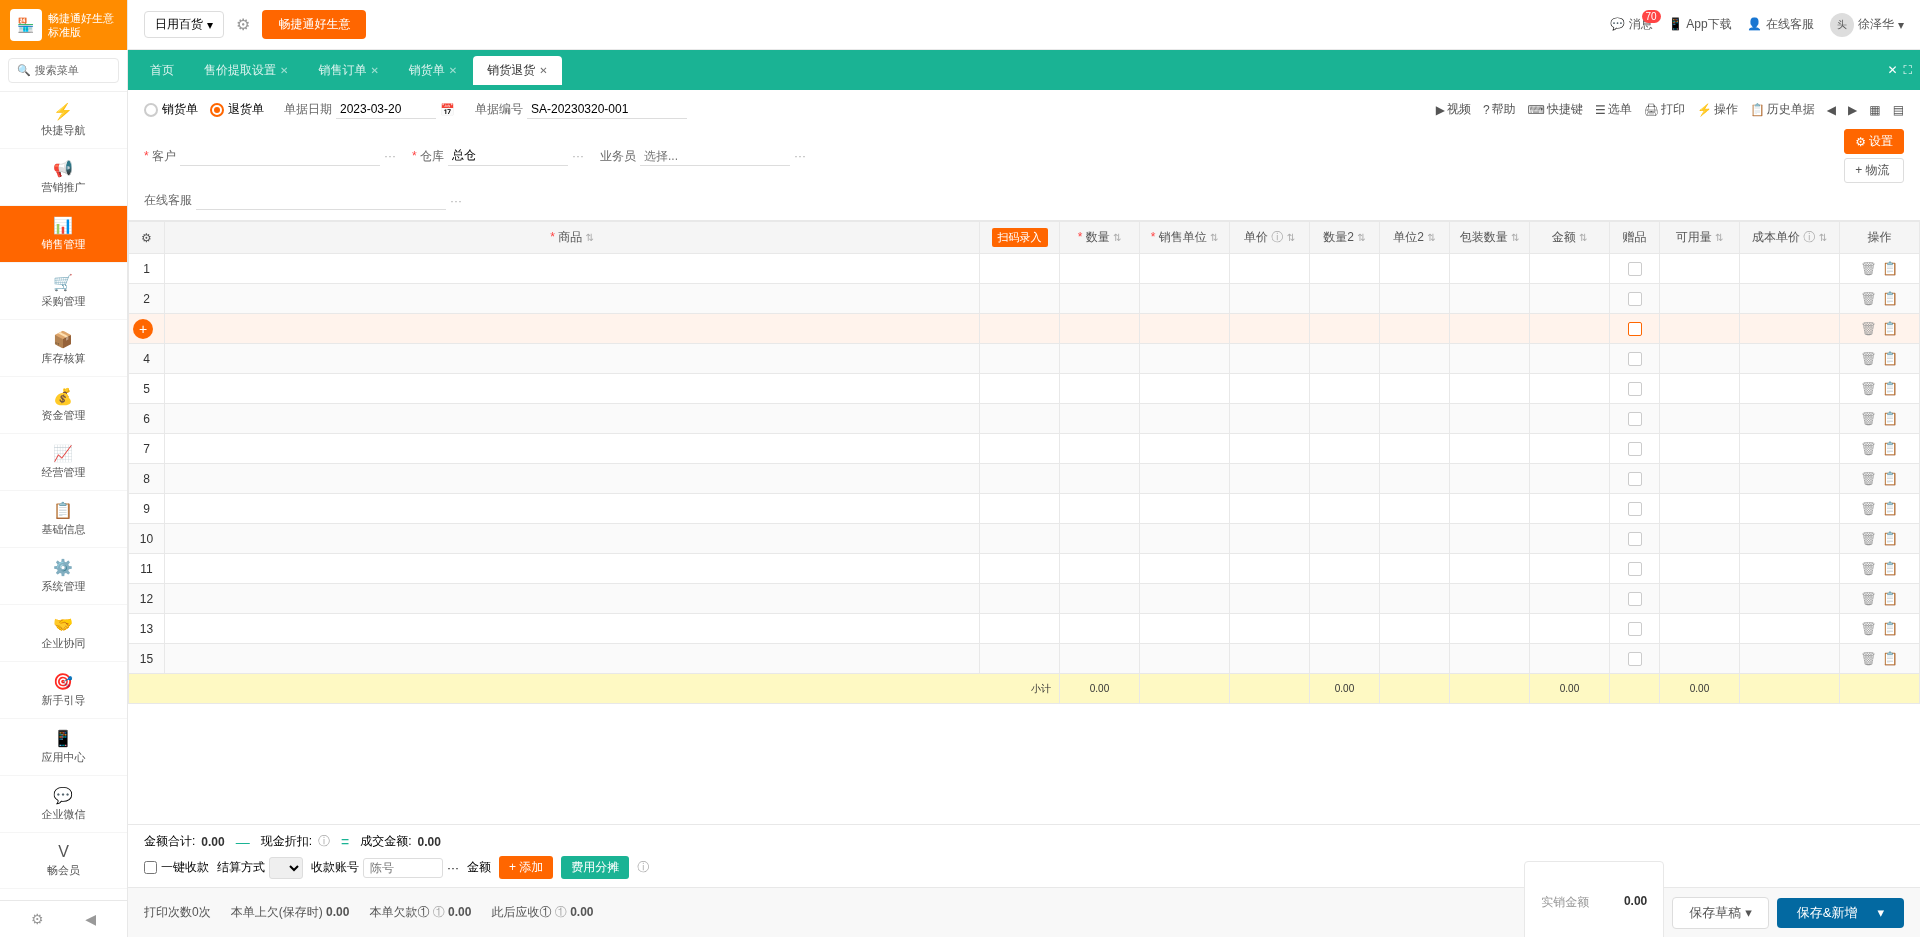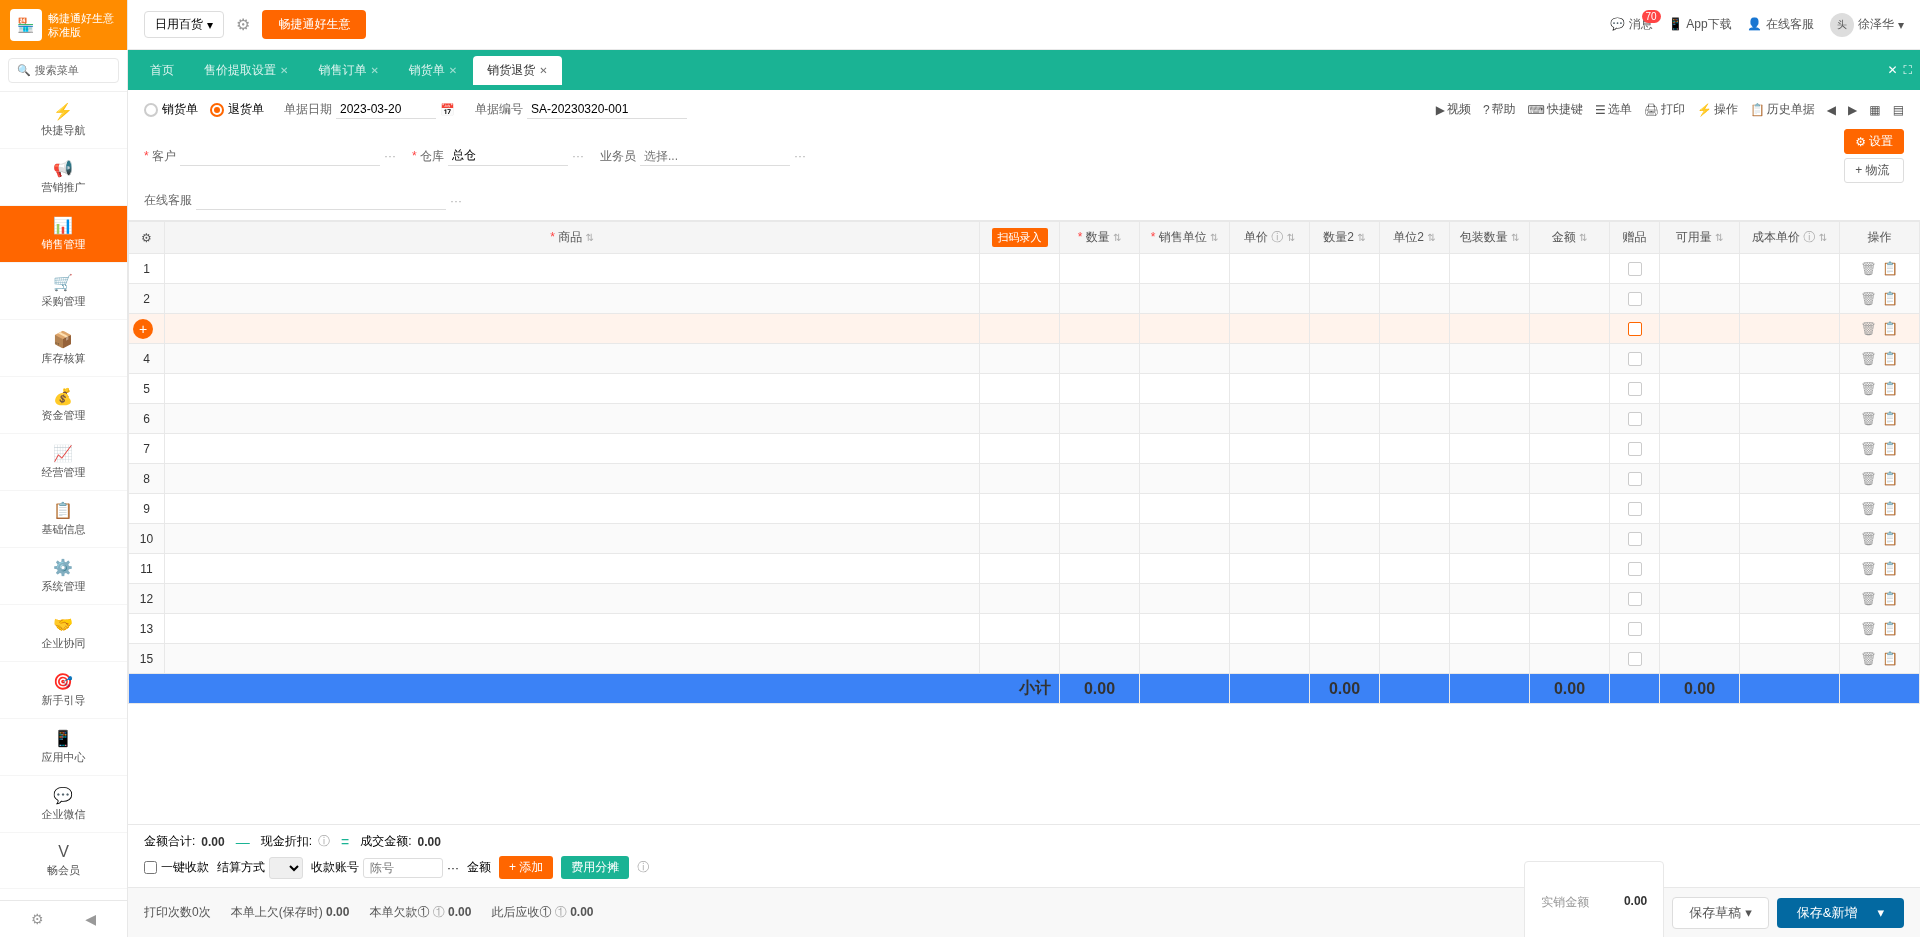--- a/index.html
+++ b/index.html
@@ -74,21 +74,21 @@
     .row-num { color: #999; }
     .scan-btn { background: #ff6600; color: #fff; border: none; padding: 2px 6px; border-radius: 2px; font-size: 11px; cursor: pointer; }
     .sort-arrows { font-size: 10px; color: #aaa; }
     .checkbox-cell { display: flex; justify-content: center; align-items: center; }
     .cb { width: 14px; height: 14px; border: 1px solid #ccc; border-radius: 2px; background: #fff; }
     .add-row-btn { width: 20px; height: 20px; background: #ff6600; color: #fff; border-radius: 50%; display: flex; align-items: center; justify-content: center; font-size: 14px; cursor: pointer; border: none; }
     .action-icons { display: flex; justify-content: center; gap: 6px; }
     .icon-btn { background: none; border: none; cursor: pointer; color: #999; font-size: 13px; }
 
     
-    .summary-row td { background: #3b82f6; font-weight: bold; font-size: 16px; border: 1px solid #e8e8e8; padding: 4px; text-align: center; }
+    .summary-row td { background: #fef9c3; font-weight: normal; font-size: 10px; border: 1px solid #e8e8e8; padding: 4px; text-align: center; }
 
     
     .form-footer { padding: 8px 16px; border-top: 1px solid #e8e8e8; flex-shrink: 0; background: #fff; }
     .footer-row1 { display: flex; align-items: center; gap: 11px; margin-bottom: 6px; }
     .footer-calc { display: flex; align-items: center; gap: 6px; font-size: 12px; }
     .footer-calc .amount { font-weight: bold; color: #333; }
     .footer-row2 { display: flex; align-items: center; gap: 8px; flex-wrap: wrap; }
     .footer-checkbox { display: flex; align-items: center; gap: 4px; font-size: 12px; }
     .footer-field { display: flex; align-items: center; gap: 4px; font-size: 12px; }
     .footer-field input { border: 1px solid #ddd; padding: 2px 6px; border-radius: 3px; font-size: 12px; width: 80px; }

